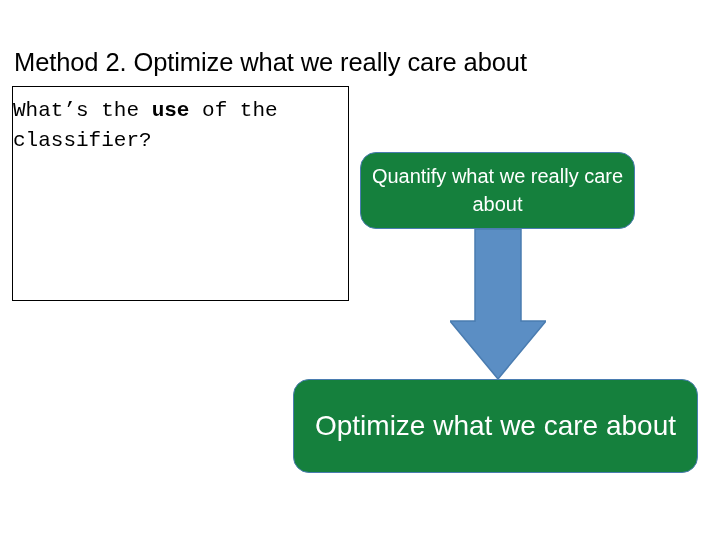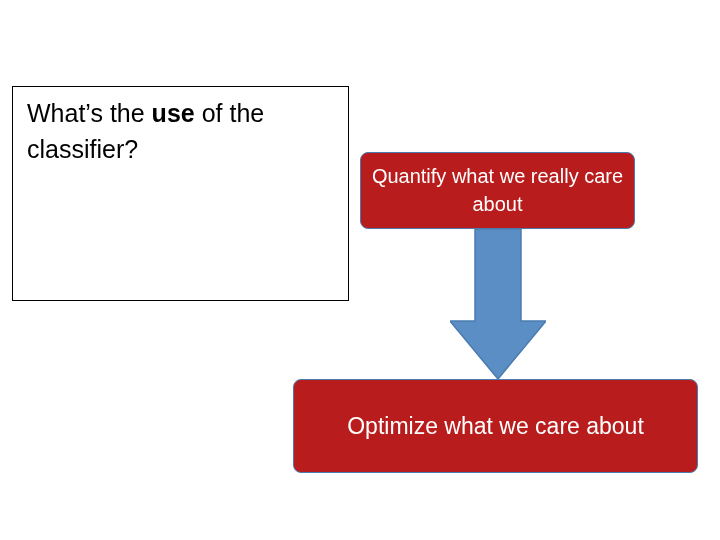--- a/index.html
+++ b/index.html
@@ -33,69 +33,71 @@
     left: 12px;
     top: 86px;
     width: 337px;
     height: 215px;
     border: 1.5px solid #000000;
     background: #ffffff;
     box-sizing: border-box;
   }
   .q-para {
     position: absolute;
-    left: 14px;
-    font-size: 25px;
+    left: 0;
+    font-size: 21px;
     color: #000000;
     line-height: 1.42;
+    font-family: Liberation Mono, monospace;
   }
   #q-para-1 { top: 9px; width: 310px; }
   #q-para-2 { top: 112px; width: 320px; }
   .bold { font-weight: bold; }
   .rounded-box {
     position: absolute;
-    background: #b91c1c;
+    background: #15803d;
     border: 1.5px solid #4a7cb0;
-    border-radius: 8px;
+    border-radius: 16px;
     color: #ffffff;
     display: flex;
     align-items: center;
     justify-content: center;
     text-align: center;
     box-sizing: border-box;
   }
   #quantify-box {
     left: 360px;
     top: 152px;
     width: 275px;
     height: 77px;
     font-size: 20px;
     line-height: 1.38;
   }
   #optimize-box {
     left: 293px;
     top: 379px;
     width: 405px;
     height: 94px;
-    font-size: 23px;
+    font-size: 28px;
   }
   #arrow-down {
     position: absolute;
     left: 450px;
     top: 229px;
     width: 96px;
     height: 150px;
   }
   #arrow-down svg { display: block; }
 </style>
 </head>
 <body>
 
 <div id="slide">
 
+  <div id="slide-title">Method 2. Optimize what we really care about</div>
 
   <div id="question-box">
     <div class="q-para" id="q-para-1">
       <span>What’s the </span><span class="bold">use</span><span> of the classifier?</span>
     </div>
   </div>
 
   <div class="rounded-box" id="quantify-box">
     <span>Quantify what we really care about</span>
   </div>

